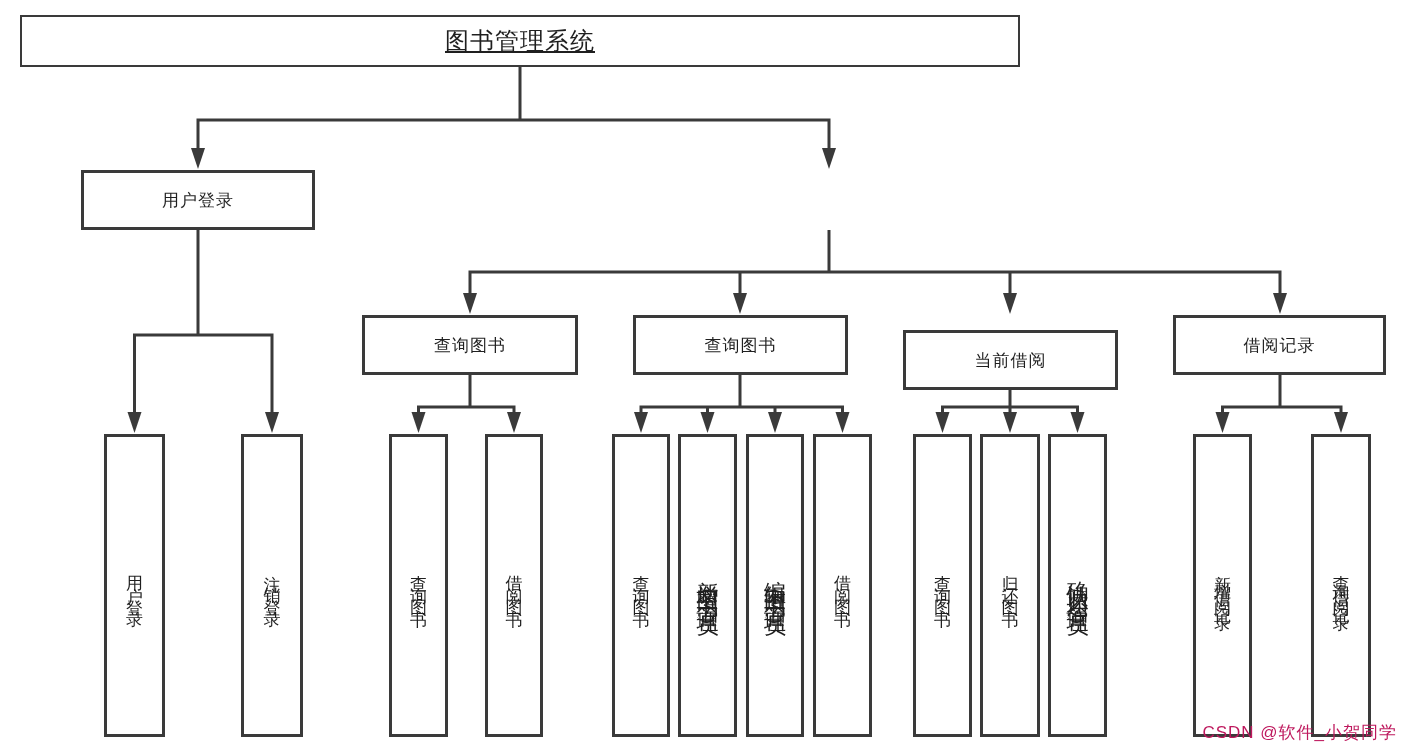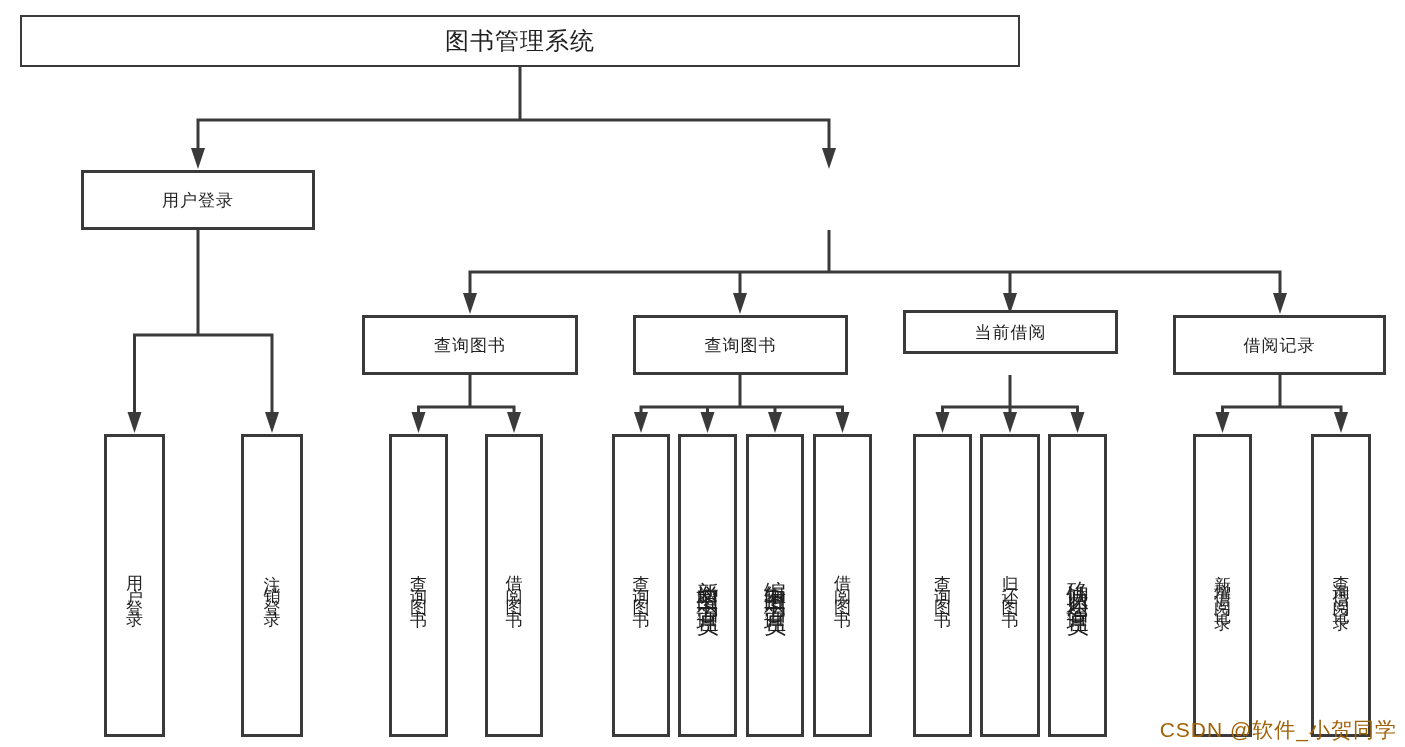--- a/index.html
+++ b/index.html
@@ -16,35 +16,35 @@
     box-sizing:border-box;
     border:3px solid #3a3a3a;
     background:#ffffff;
     color:#1f1f1f;
     display:flex;
     align-items:center;
     justify-content:center;
     font-size:17px;
   }
   .hbox{letter-spacing:1px;}
-  .root{border-width:2px;font-size:24px;}
+  .root{border-width:2px;font-size:24px;text-decoration:underline;}
   .vbox{
     writing-mode:vertical-rl;
     text-orientation:mixed;
     letter-spacing:12px;
     line-height:1;
     text-align:center;
   }
   .v6{letter-spacing:8px;}
   .v9{letter-spacing:5px;font-size:22px;}
   .watermark{
     position:absolute;
     right:8px;bottom:3px;
-    color:#a16207;
-    font-size:21px;
+    color:#be185d;
+    font-size:17px;
     letter-spacing:1px;
     white-space:nowrap;
     margin-top:11px;
   }
 </style>
 </head>
 <body>
 
 <div class="canvas">
 
@@ -104,21 +104,21 @@
       <polygon points="1334,412 1348,412 1341,433"></polygon>
     </g>
   </svg>
 
   <div class="node hbox root" style="left:20px;top:15px;width:1000px;height:52px">图书管理系统</div>
 
   <div class="node hbox" style="left:81px;top:170px;width:234px;height:60px">用户登录</div>
 
   <div class="node hbox" style="left:362px;top:315px;width:216px;height:60px">查询图书</div>
   <div class="node hbox" style="left:633px;top:315px;width:215px;height:60px">查询图书</div>
-  <div class="node hbox" style="left:903px;top:310px;width:215px;height:44px">当前借阅</div>
+  <div class="node hbox" style="left:903px;top:330px;width:215px;height:60px">当前借阅</div>
   <div class="node hbox" style="left:1173px;top:315px;width:213px;height:60px">借阅记录</div>
 
   <div class="node vbox" style="left:104px;top:434px;width:61px;height:303px">用户登录</div>
   <div class="node vbox" style="left:241px;top:434px;width:62px;height:303px">注销登录</div>
 
   <div class="node vbox" style="left:389px;top:434px;width:59px;height:303px">查询图书</div>
   <div class="node vbox" style="left:485px;top:434px;width:58px;height:303px">借阅图书</div>
 
   <div class="node vbox" style="left:612px;top:434px;width:58px;height:303px">查询图书</div>
   <div class="node vbox v9" style="left:678px;top:434px;width:59px;height:303px">新增图书（管理员）</div>

